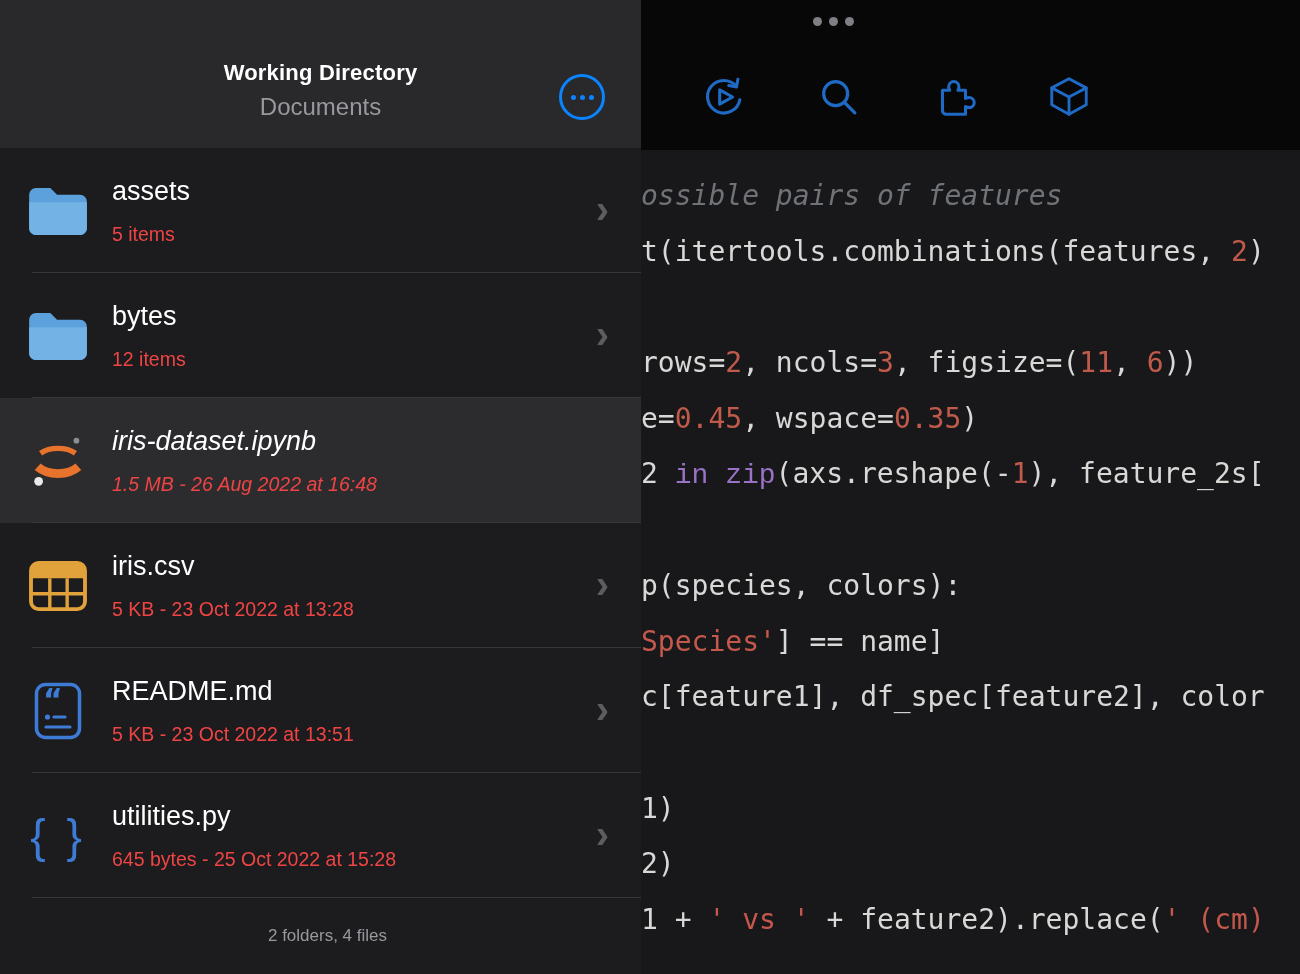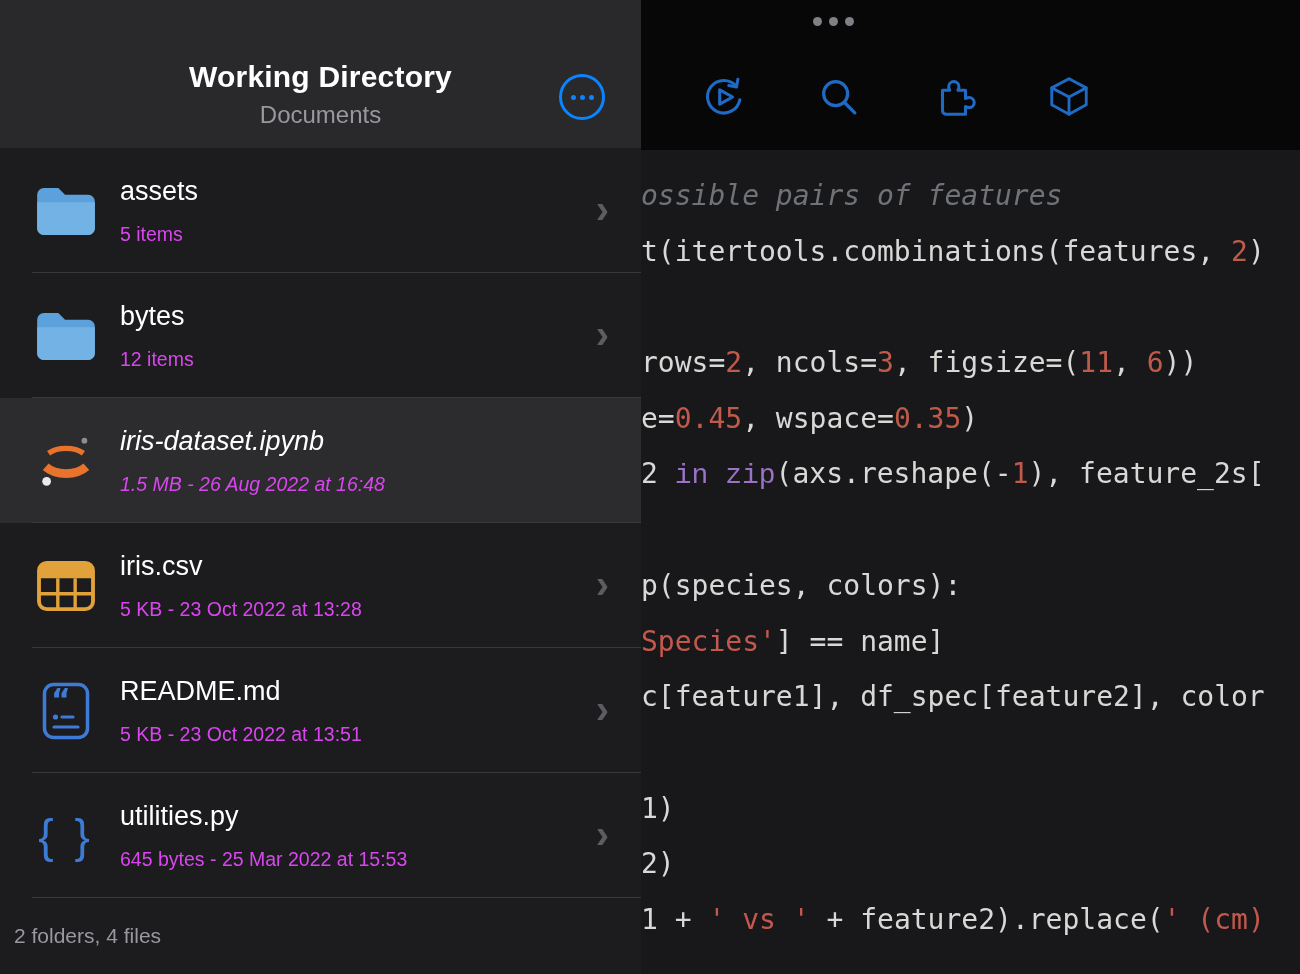--- a/index.html
+++ b/index.html
@@ -6,40 +6,40 @@
   html,body { background:#000; }
   .screen {
     position:relative; width:1300px; height:974px; overflow:hidden;
     background:#000; font-family:"Liberation Sans", sans-serif; display:flex;
   }
 
   
   .sidebar { width:641px; height:100%; background:#1c1c1e; display:flex; flex-direction:column; position:relative; z-index:2; }
   .sb-header { height:148px; background:#29292c; position:relative; flex:none; }
   .sb-titles { position:absolute; left:0; right:0; top:60px; text-align:center; }
-  .sb-title { font-size:30px; font-weight:700; color:#ffffff; letter-spacing:.2px; }
+  .sb-title { font-size:22px; font-weight:700; color:#ffffff; letter-spacing:.2px; }
   .sb-subtitle { margin-top:7px; font-size:24px; color:#98989e; font-weight:400; }
   .more-btn {
     position:absolute; right:36px; top:74px; width:46px; height:46px; border-radius:50%;
     border:3px solid var(--accent-blue,#0A84FF); background:transparent; cursor:pointer;
     display:flex; align-items:center; justify-content:center; gap:4px;
   }
   .more-btn i { width:5px; height:5px; border-radius:50%; background:var(--accent-blue,#0A84FF); }
 
   .file-list { flex:none; }
-  .row { height:125px; display:flex; align-items:center; padding-left:30px; position:relative; cursor:pointer; }
+  .row { height:125px; display:flex; align-items:center; padding-left:22px; position:relative; cursor:pointer; }
   .row::after { content:''; position:absolute; left:32px; right:0; bottom:0; height:1px; background:#38383a; }
   .row.selected { background:#2c2c2e;font-style:italic; }
   .icon-wrap { width:72px; flex:none; display:flex; justify-content:center; align-items:center; margin-right:18px; }
   .meta { display:flex; flex-direction:column; }
   .fname { font-size:27px; color:#ffffff; font-weight:400; margin-bottom:9px; }
-  .fdetail { font-size:19.5px; color:#d946ef;margin-top:7px; }
+  .fdetail { font-size:19.5px; color:#ef4444;margin-top:7px; }
   .chev { position:absolute; right:32px; top:50%; transform:translateY(-54%); color:#5c5c61; font-size:40px; font-weight:600; line-height:1; }
 
-  .sb-footer { flex:1; display:flex; align-items:center; justify-content:flex-start; color:#98989e; font-size:21px;margin-left:14px; }
+  .sb-footer { flex:1; display:flex; align-items:center; justify-content:center; color:#98989e; font-size:17px;margin-left:14px; }
 
   
   .folder-back { fill:var(--folder-blue,#5CA1DB); }
   .folder-front { fill:#72b2e4; }
   .jup-arc { stroke:var(--jupyter-orange,#E8732C); fill:none; }
   .csv-stroke { stroke:var(--csv-yellow,#E2A23B); fill:none; }
   .csv-fill { fill:var(--csv-yellow,#E2A23B); }
   .doc-stroke { stroke:var(--doc-blue,#3E7BD6); fill:none; }
   .doc-fill { fill:var(--doc-blue,#3E7BD6); }
   .brace-icon { font-family:"Liberation Sans",sans-serif; font-size:46px; color:var(--doc-blue,#3E7BD6); font-weight:400; letter-spacing:4px; }
@@ -161,21 +161,21 @@
         </div>
         <div class="chev">›</div>
       </div>
 
       <div class="row">
         <div class="icon-wrap">
           <div class="brace-icon">{ }</div>
         </div>
         <div class="meta">
           <div class="fname">utilities.py</div>
-          <div class="fdetail">645 bytes - 25 Mar 2022 at 15:53</div>
+          <div class="fdetail">645 bytes - 25 Oct 2022 at 15:28</div>
         </div>
         <div class="chev">›</div>
       </div>
 
     </div>
 
     <div class="sb-footer">
       <span>2 folders, 4 files</span>
     </div>
   </aside>

